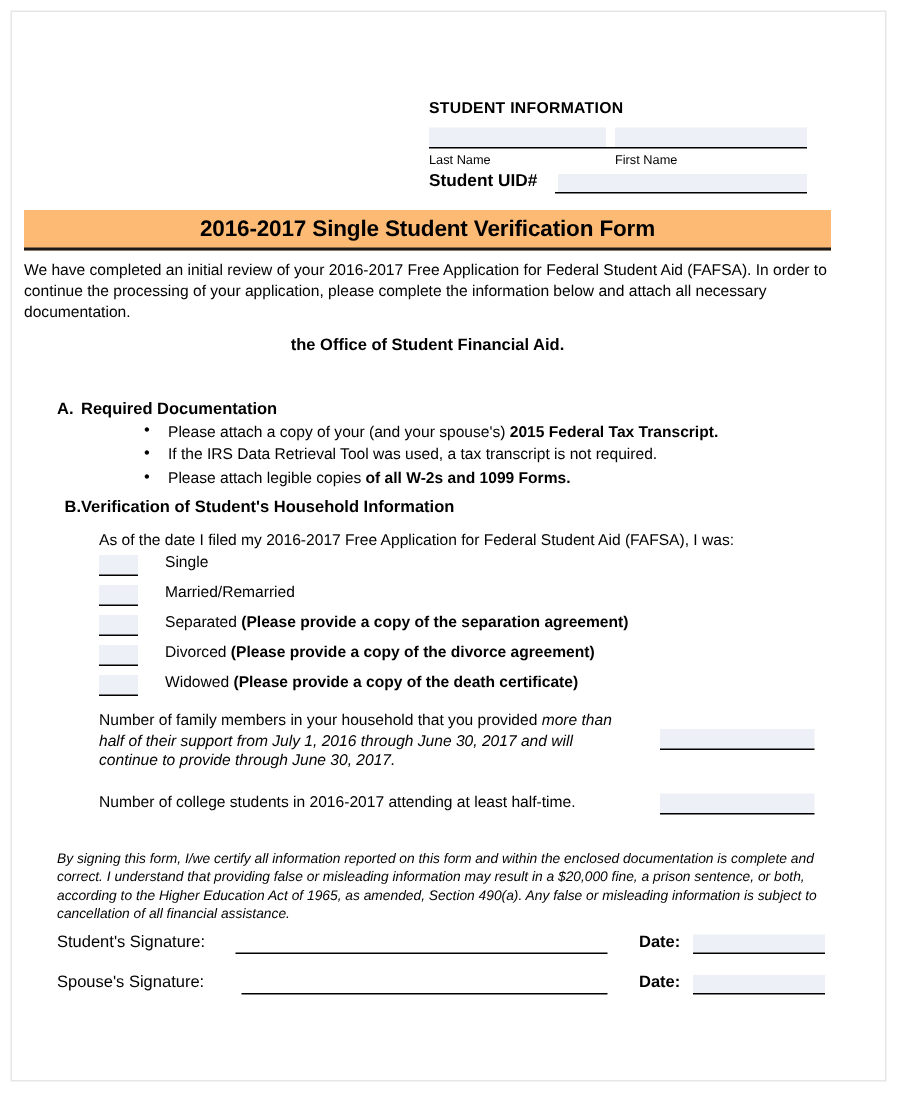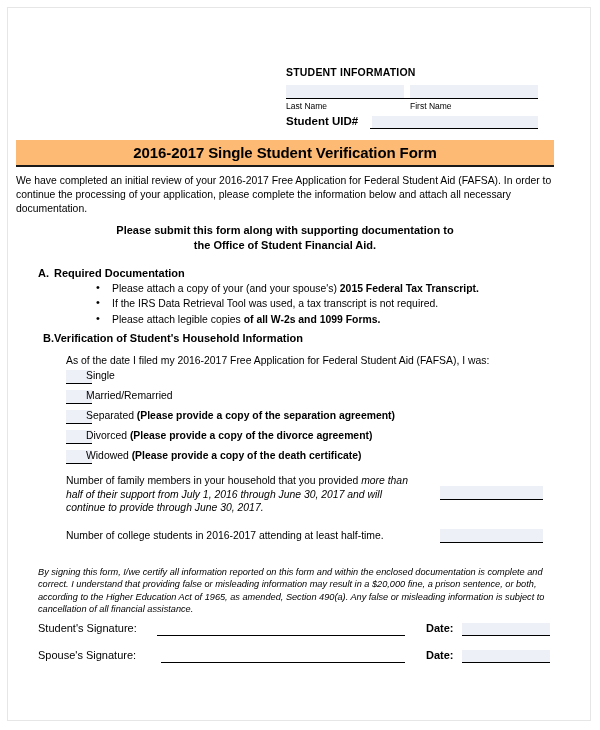--- a/index.html
+++ b/index.html
@@ -214,21 +214,21 @@
     position: absolute;
     left: 0;
     top: 1px;
     width: 26px;
     height: 13px;
     background: #eef0f8;
     border-bottom: 1.4px solid #000;
   }
   .check-label {
     position: absolute;
-    left: 20px;
+    left: 44px;
     top: 1px;
     font-size: 10.4px;
     white-space: nowrap;
   }
 
   
   .q-block {
     position: absolute;
     font-size: 10.4px;
     line-height: 13.6px;
@@ -336,21 +336,20 @@
     </div>
   </div>
 
   <div class="banner">
     <div class="banner-text">2016-2017 Single Student Verification Form</div>
   </div>
 
   <div class="intro">We have completed an initial review of your 2016-2017 Free Application for Federal Student Aid (FAFSA).  In order to continue the processing of your application, please complete the information below and attach all necessary documentation.</div>
 
   <div class="submit-block">
-    <div>Please submit this form along with supporting documentation to</div>
     <div>the Office of Student Financial Aid.</div>
   </div>
 
   <div class="section-head" id="sec-a">
     <span class="letter">A.</span><span>Required Documentation</span>
   </div>
 
   <ul class="bullets">
     <li><span>Please attach a copy of your (and your spouse's) </span><span class="b">2015 Federal Tax Transcript.</span></li>
     <li><span>If the IRS Data Retrieval Tool was used, a tax transcript is not required.</span><span class="b"></span></li>

